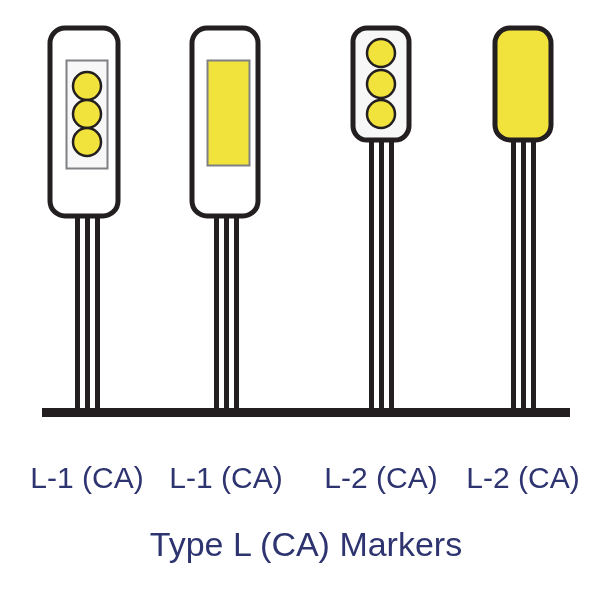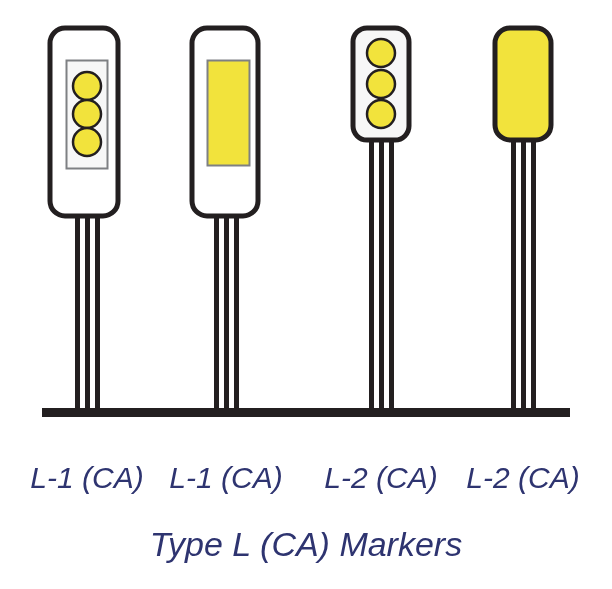--- a/index.html
+++ b/index.html
@@ -13,21 +13,20 @@
     position: relative;
     font-family: "Liberation Sans", sans-serif;
     overflow: hidden;
   }
   #diagram-root {
     position: absolute;
     left: 0;
     top: 0;
     width: 612px;
     height: 589px;
-    font-style: italic;
   }
   svg.figure {
     display: block;
     width: 612px;
     height: 589px;
   }
   .label-text {
     font-family: "Liberation Sans", sans-serif;
     font-size: 30px;
     fill: #2e3470;

